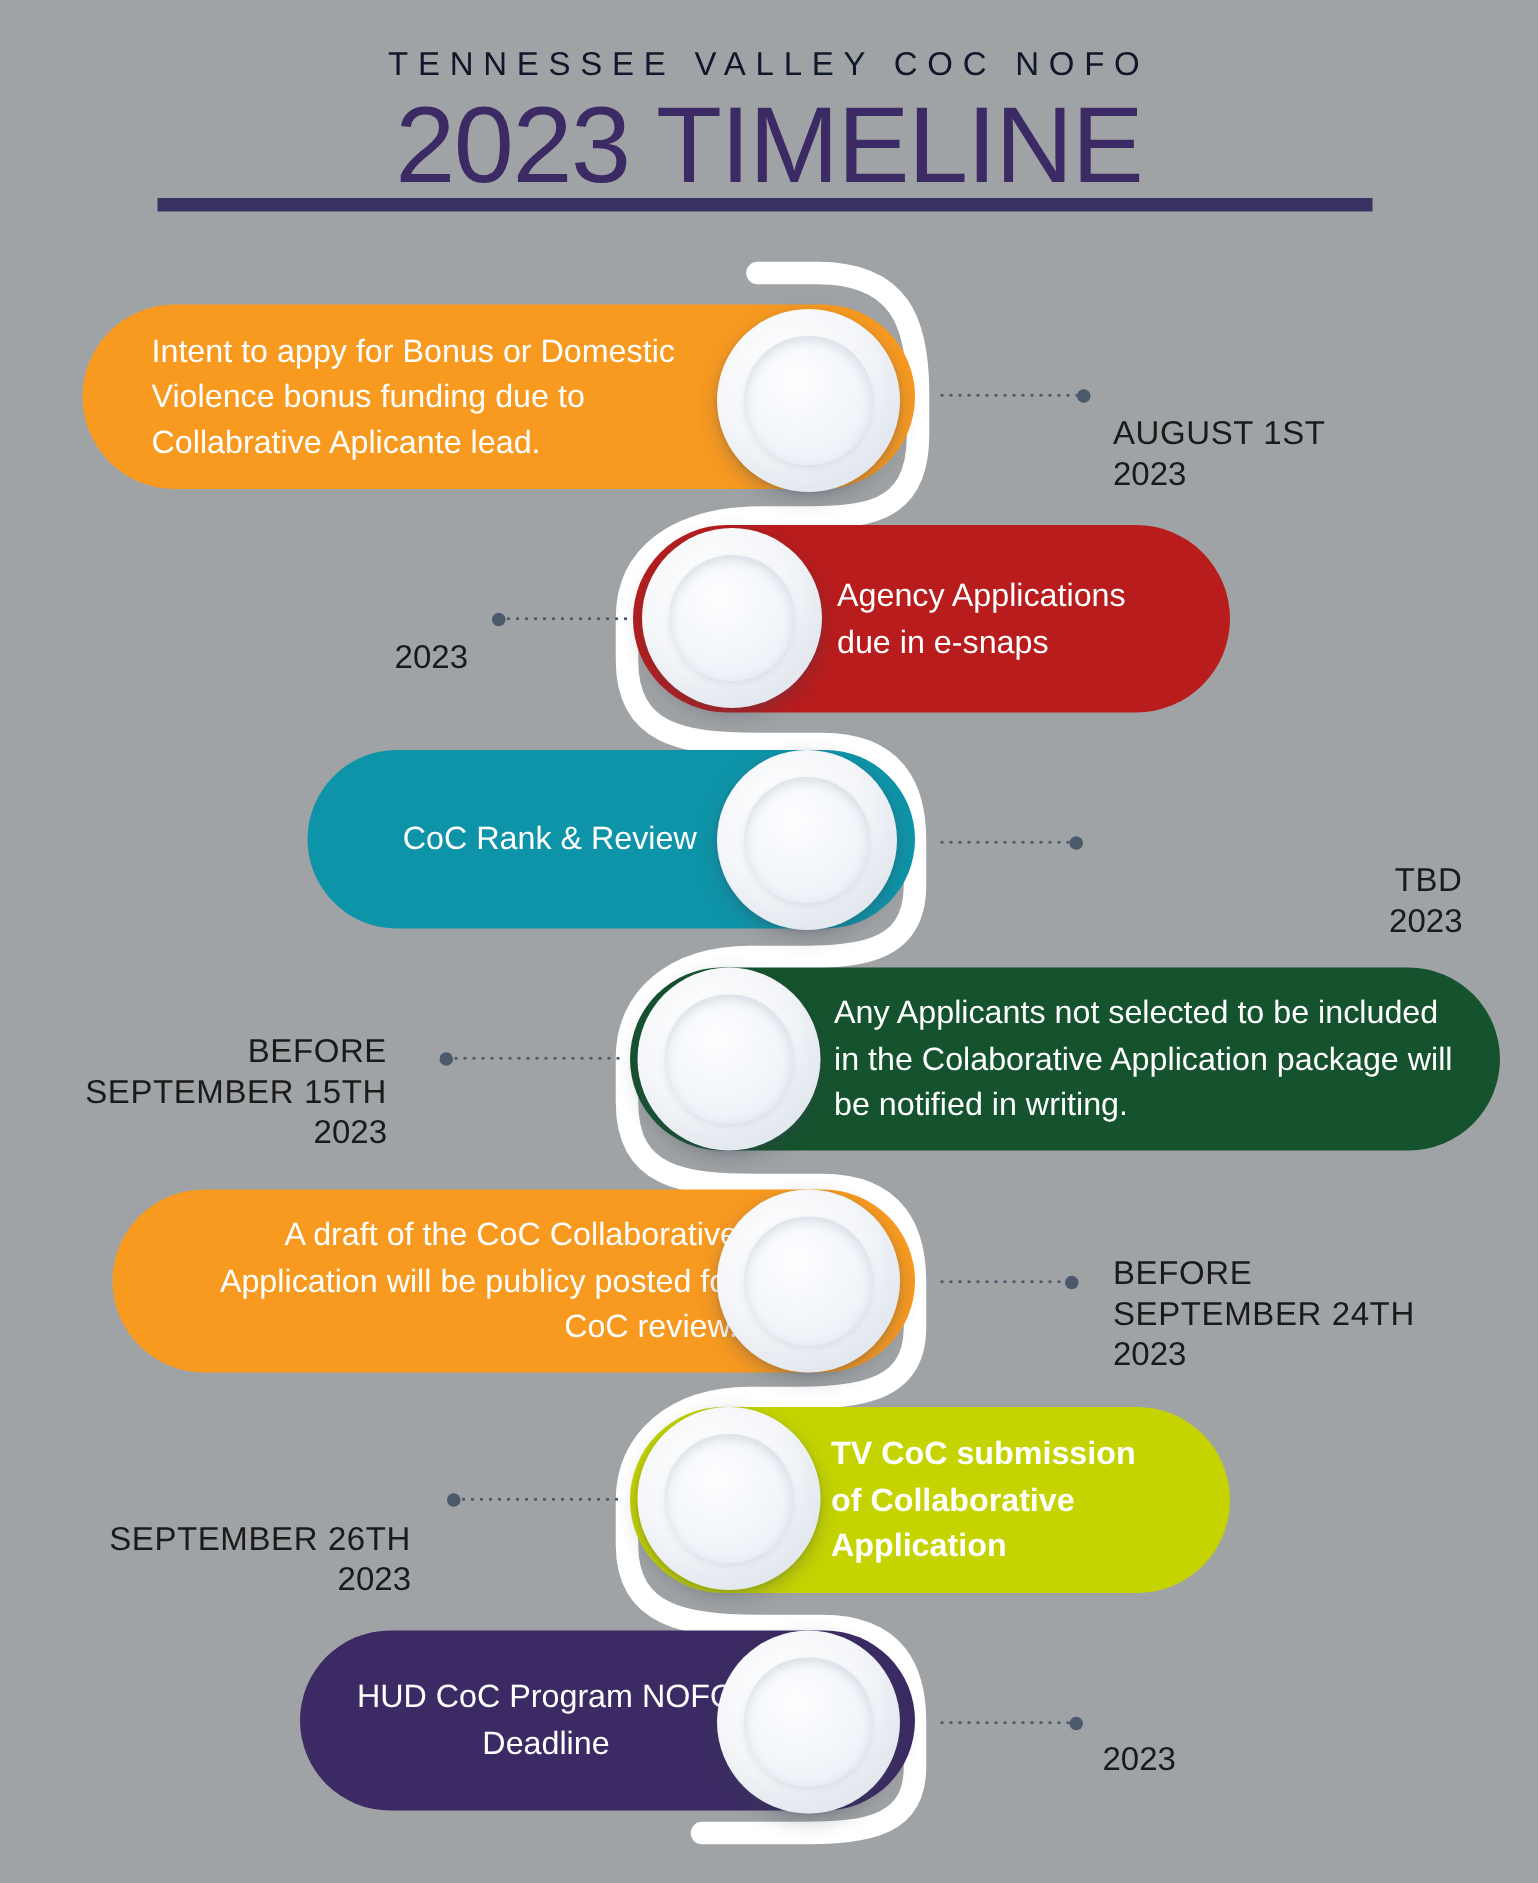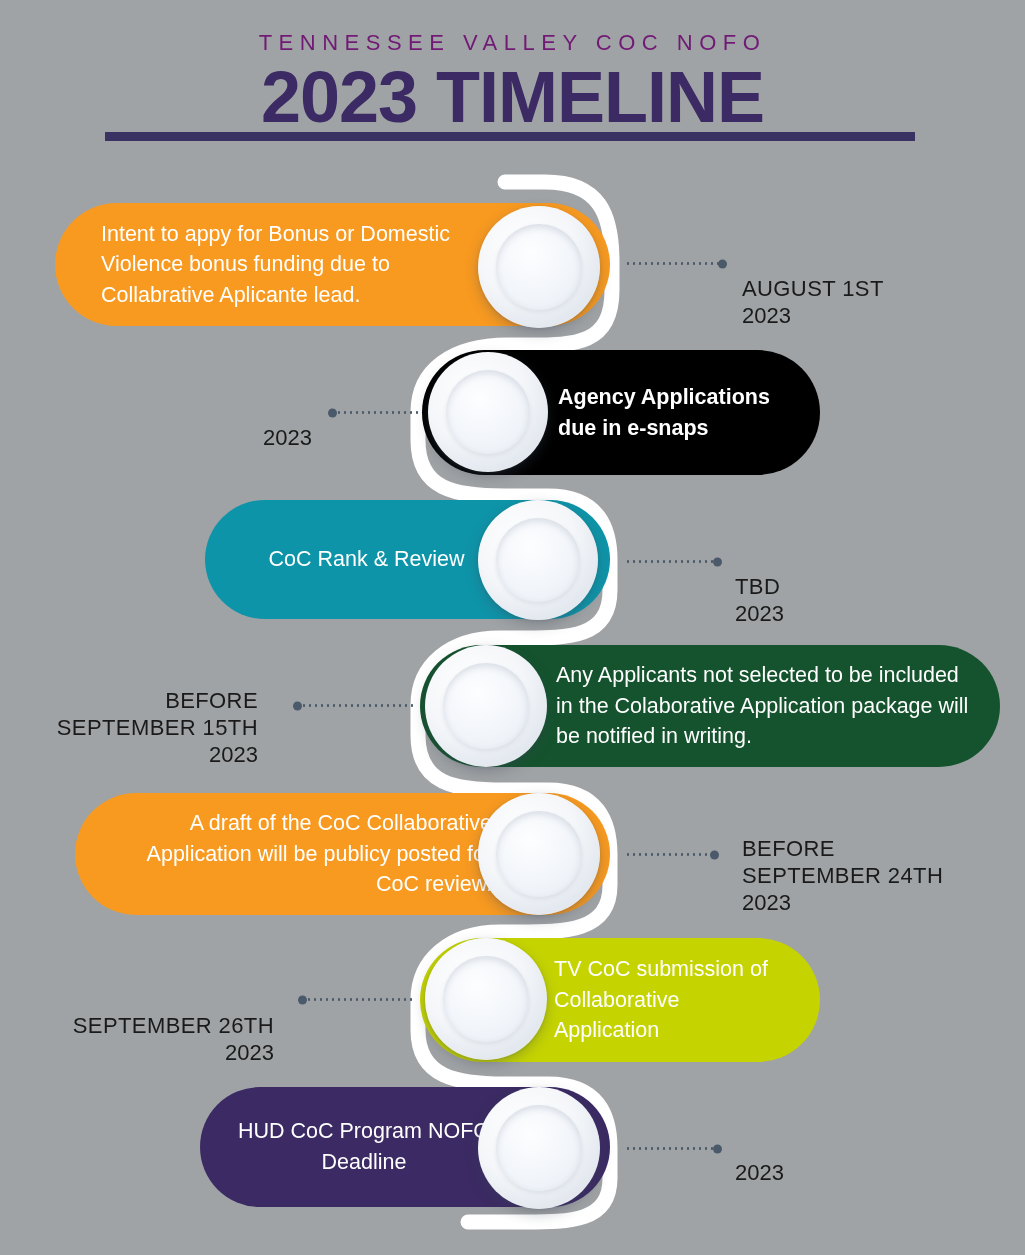--- a/index.html
+++ b/index.html
@@ -12,27 +12,27 @@
     position:relative;
   }
   .canvas{position:relative;width:1025px;height:1255px;}
 
   
   .header{position:absolute;left:0;top:0;width:1025px;text-align:center;}
   .kicker{
     margin-top:30px;
     font-size:22px;
     letter-spacing:6.5px;
-    color:#701a75;
+    color:#0f172a;
     font-weight:400;
   }
   .bigtitle{
     margin-top:4px;
     font-size:72px;
-    font-weight:bold;
+    font-weight:normal;
     letter-spacing:-1px;
     color:#3B2A63;
     line-height:1.05;
   }
   .rule{
     position:absolute;left:105px;top:132px;
     width:810px;height:9px;background:#3B3264;
   }
 
   
@@ -157,41 +157,41 @@
     <div class="leader to-right" style="left:625px;top:262px;width:100px;">
       <span class="bullet"></span>
     </div>
     <div class="date left-al" style="left:742px;top:240px;width:240px;">
       <div class="d1">AUGUST 1ST</div>
       <div class="d2">2023</div>
     </div>
   </div>
 
   <div class="row">
-    <div class="pill" style="left:422px;top:350px;width:398px;height:125px;background:#000000;padding:0 40px 0 136px;font-weight:bold;">
+    <div class="pill" style="left:422px;top:350px;width:398px;height:125px;background:#b91c1c;padding:0 40px 0 136px;">
       <span class="ptext" style="text-align:left;">Agency Applications due in e-snaps</span>
     </div>
     <div class="knob" style="left:428px;top:352px;width:120px;height:120px;"></div>
     <div class="leader to-left" style="left:330px;top:411px;width:90px;">
       <span class="bullet"></span>
     </div>
     <div class="date right-al" style="left:60px;top:389px;width:252px;">
       <div class="d2">2023</div>
     </div>
   </div>
 
   <div class="row">
     <div class="pill" style="left:205px;top:500px;width:405px;height:119px;background:#0E94A8;padding:0 118px 0 36px;">
       <span class="ptext" style="text-align:center;">CoC Rank &amp; Review</span>
     </div>
     <div class="knob" style="left:478px;top:500px;width:120px;height:120px;"></div>
     <div class="leader to-right" style="left:625px;top:560px;width:95px;">
       <span class="bullet"></span>
     </div>
-    <div class="date left-al" style="left:735px;top:538px;width:240px;">
+    <div class="date left-al" style="left:735px;top:538px;width:240px;text-align:right;">
       <div class="d1">TBD</div>
       <div class="d2">2023</div>
     </div>
   </div>
 
   <div class="row">
     <div class="pill" style="left:420px;top:645px;width:580px;height:122px;background:#14532d;padding:0 26px 0 136px;">
       <span class="ptext" style="text-align:left;">Any Applicants not selected to be included in the Colaborative Application package will be notified in writing.</span>
     </div>
     <div class="knob" style="left:425px;top:645px;width:122px;height:122px;"></div>
@@ -214,21 +214,21 @@
       <span class="bullet"></span>
     </div>
     <div class="date left-al" style="left:742px;top:800px;width:270px;">
       <div class="d1">BEFORE</div>
       <div class="d1">SEPTEMBER 24TH</div>
       <div class="d2">2023</div>
     </div>
   </div>
 
   <div class="row">
-    <div class="pill" style="left:420px;top:938px;width:400px;height:124px;background:#C5D400;padding:0 38px 0 134px;">
+    <div class="pill" style="left:420px;top:938px;width:400px;height:124px;background:#C5D400;padding:0 38px 0 134px;font-weight:bold;">
       <span class="ptext" style="text-align:left;">TV CoC submission of Collaborative Application</span>
     </div>
     <div class="knob" style="left:425px;top:938px;width:122px;height:122px;"></div>
     <div class="leader to-left" style="left:300px;top:998px;width:115px;">
       <span class="bullet"></span>
     </div>
     <div class="date right-al" style="left:30px;top:977px;width:244px;">
       <div class="d1">SEPTEMBER 26TH</div>
       <div class="d2">2023</div>
     </div>

